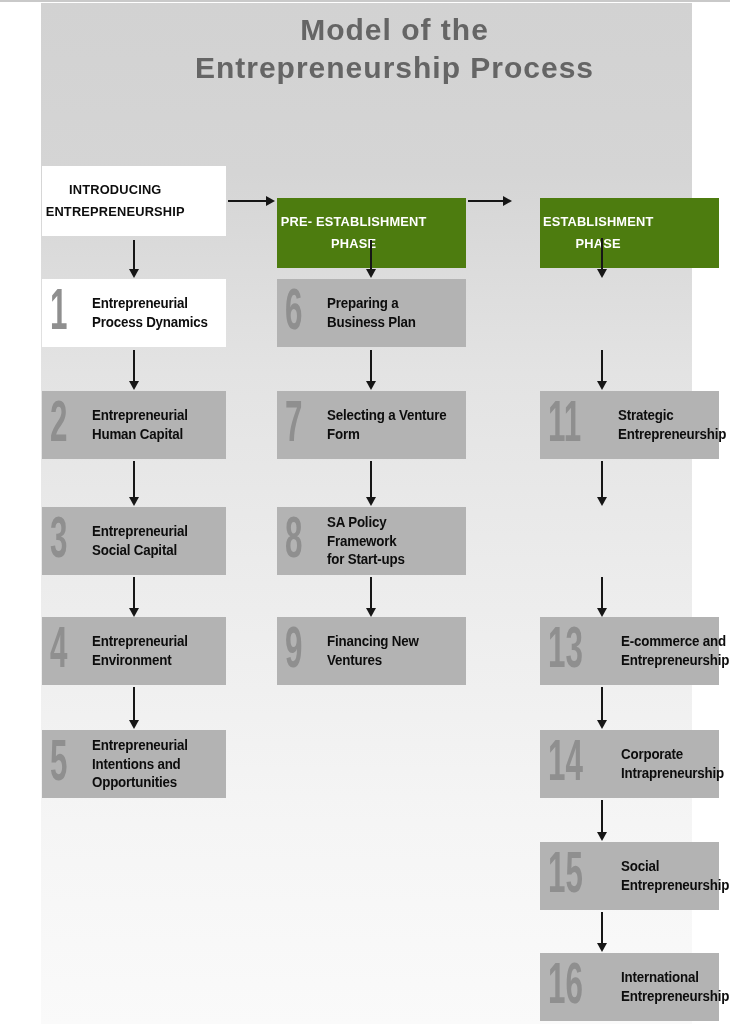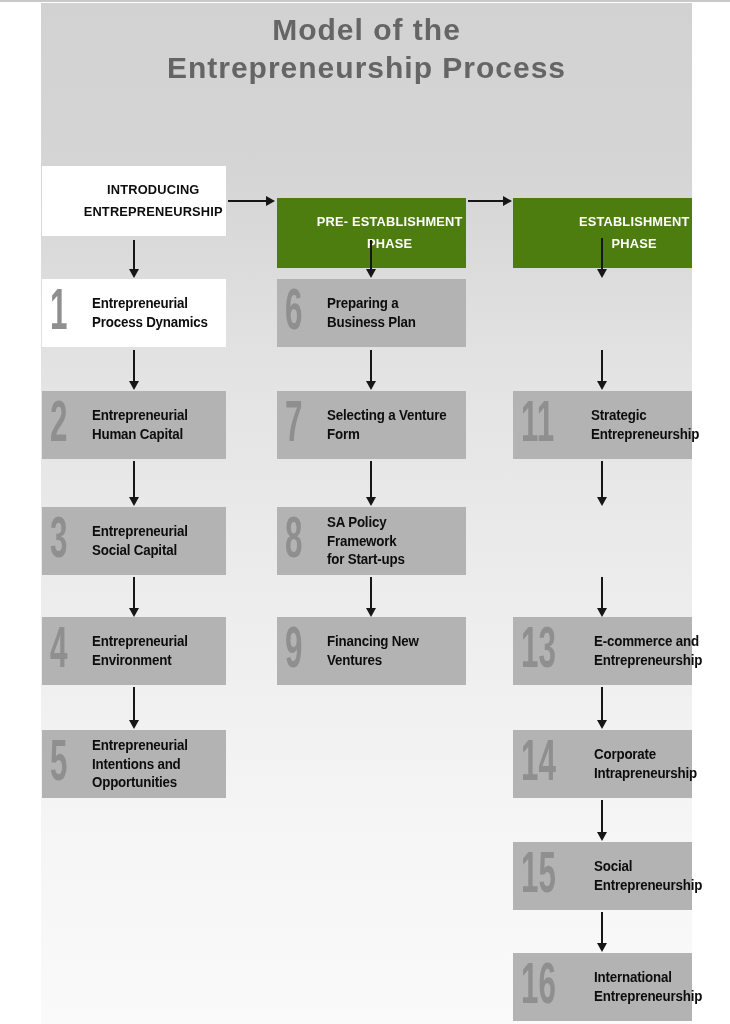--- a/index.html
+++ b/index.html
@@ -8,32 +8,32 @@
     overflow:hidden;font-family:"Liberation Sans","DejaVu Sans",sans-serif;
   }
   .top-rule{position:absolute;left:0;top:0;width:730px;height:2px;background:#c9c9c9;}
   .panel{
     position:absolute;left:41px;top:3px;width:651px;height:1021px;
     background:linear-gradient(180deg,#d2d2d2 0px,#d5d5d5 170px,#e3e3e3 370px,#ececec 580px,#f5f5f5 820px,#fafafa 1021px);
   }
   .title{
     position:absolute;left:41px;top:11px;width:651px;margin:0;
     font-size:30px;font-weight:bold;color:#656565;letter-spacing:1px;
-    line-height:1.25;text-align:center;white-space:pre-line;
+    line-height:1.25;text-align:center;white-space:pre-line;padding-left:28px;
   }
   
   .c1{left:42px;width:184px;}
   .c2{left:277px;width:189px;}
-  .c3{left:513px;width:179px;}
+  .c3{left:540px;width:179px;}
   
   .r1{top:279px}.r2{top:391px}.r3{top:507px}.r4{top:617px}
   .r5{top:730px}.r6{top:842px}.r7{top:953px}
   .hdr{
     position:absolute;top:166px;height:70px;display:flex;
-    align-items:center;justify-content:flex-end;
+    align-items:center;justify-content:flex-start;
   }
   .hdr .hlabel{
     font-size:13.5px;font-weight:bold;line-height:1.6;text-align:center;
     white-space:pre-line;letter-spacing:0.2px;transform:scaleX(0.95);
   }
   .hdr.dark{background:#4d7c0f;margin-top:32px;}
   .hdr.dark .hlabel{color:#ffffff;}
   .hdr.light{background:#ffffff;}
   .hdr.light .hlabel{color:#0d0d0d;}
   .box{

